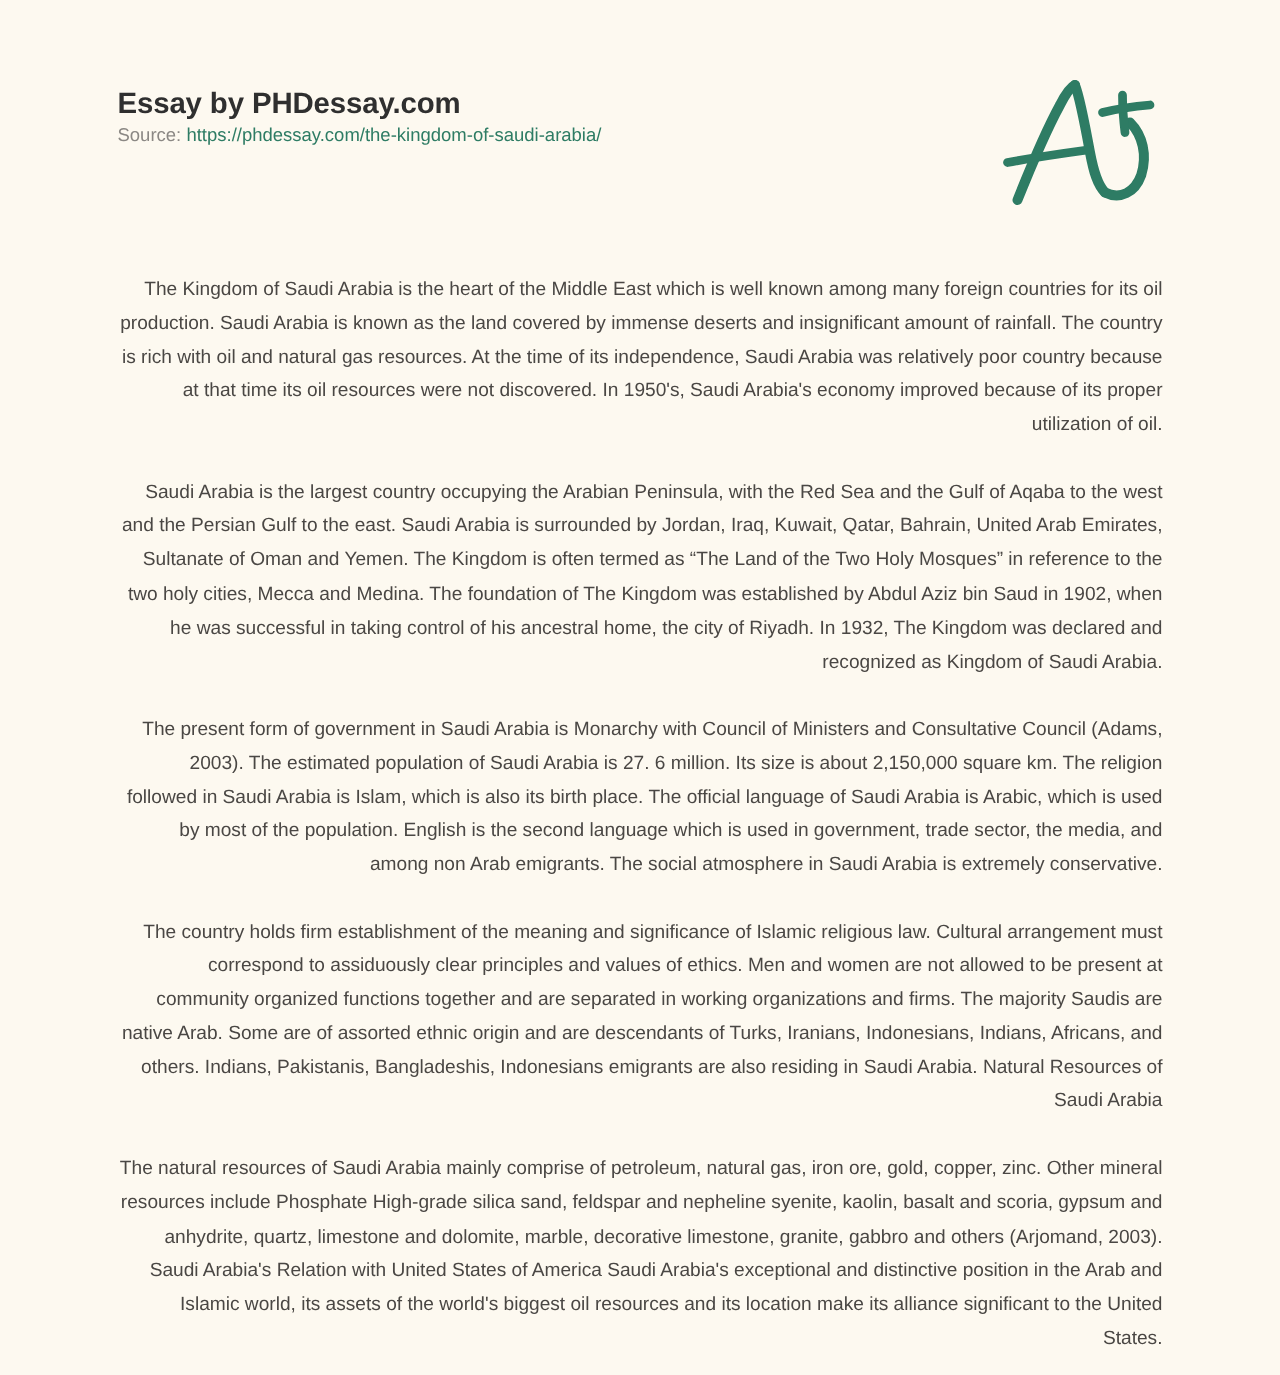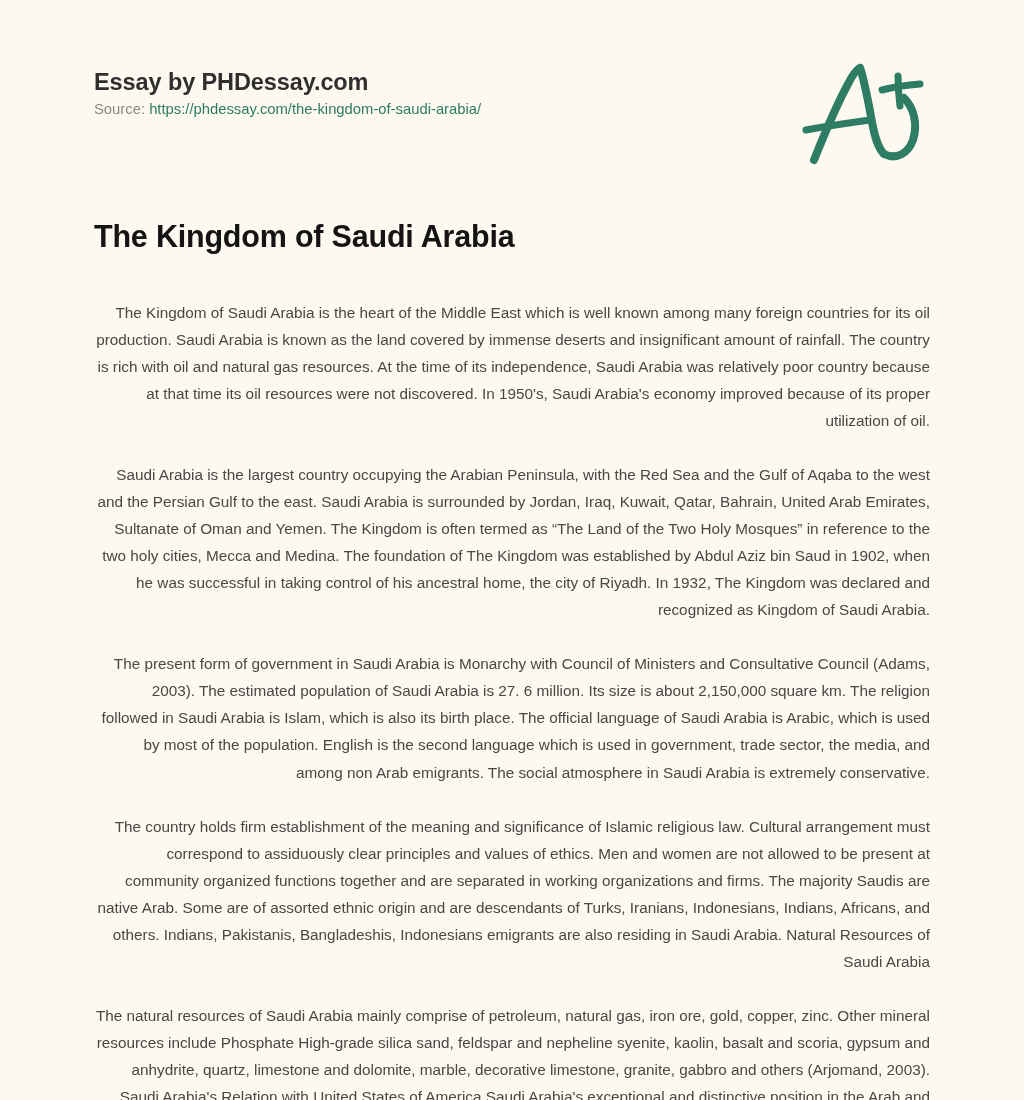--- a/index.html
+++ b/index.html
@@ -119,21 +119,20 @@
 
           <path d="M90 42 C 102 39, 116 37, 128 36" stroke-width="7"></path>
         </g>
       </svg>
     </div>
 
   </div>
 
   <div class="article">
 
-    <h1 class="article-title">The Kingdom of Saudi Arabia</h1>
 
     <div class="article-body">
       <p>The Kingdom of Saudi Arabia is the heart of the Middle East which is well known among many foreign countries for its oil production. Saudi Arabia is known as the land covered by immense deserts and insignificant amount of rainfall. The country is rich with oil and natural gas resources. At the time of its independence, Saudi Arabia was relatively poor country because at that time its oil resources were not discovered. In 1950's, Saudi Arabia's economy improved because of its proper utilization of oil.</p>
       <p>Saudi Arabia is the largest country occupying the Arabian Peninsula, with the Red Sea and the Gulf of Aqaba to the west and the Persian Gulf to the east. Saudi Arabia is surrounded by Jordan, Iraq, Kuwait, Qatar, Bahrain, United Arab Emirates, Sultanate of Oman and Yemen. The Kingdom is often termed as “The Land of the Two Holy Mosques” in reference to the two holy cities, Mecca and Medina. The foundation of The Kingdom was established by Abdul Aziz bin Saud in 1902, when he was successful in taking control of his ancestral home, the city of Riyadh. In 1932, The Kingdom was declared and recognized as Kingdom of Saudi Arabia.</p>
       <p>The present form of government in Saudi Arabia is Monarchy with Council of Ministers and Consultative Council (Adams, 2003). The estimated population of Saudi Arabia is 27. 6 million. Its size is about 2,150,000 square km. The religion followed in Saudi Arabia is Islam, which is also its birth place. The official language of Saudi Arabia is Arabic, which is used by most of the population. English is the second language which is used in government, trade sector, the media, and among non Arab emigrants. The social atmosphere in Saudi Arabia is extremely conservative.</p>
       <p>The country holds firm establishment of the meaning and significance of Islamic religious law. Cultural arrangement must correspond to assiduously clear principles and values of ethics. Men and women are not allowed to be present at community organized functions together and are separated in working organizations and firms. The majority Saudis are native Arab. Some are of assorted ethnic origin and are descendants of Turks, Iranians, Indonesians, Indians, Africans, and others. Indians, Pakistanis, Bangladeshis, Indonesians emigrants are also residing in Saudi Arabia. Natural Resources of Saudi Arabia</p>
       <p>The natural resources of Saudi Arabia mainly comprise of petroleum, natural gas, iron ore, gold, copper, zinc. Other mineral resources include Phosphate High-grade silica sand, feldspar and nepheline syenite, kaolin, basalt and scoria, gypsum and anhydrite, quartz, limestone and dolomite, marble, decorative limestone, granite, gabbro and others (Arjomand, 2003). Saudi Arabia's Relation with United States of America Saudi Arabia's exceptional and distinctive position in the Arab and Islamic world, its assets of the world's biggest oil resources and its location make its alliance significant to the United States.</p>
 
     </div>
 

